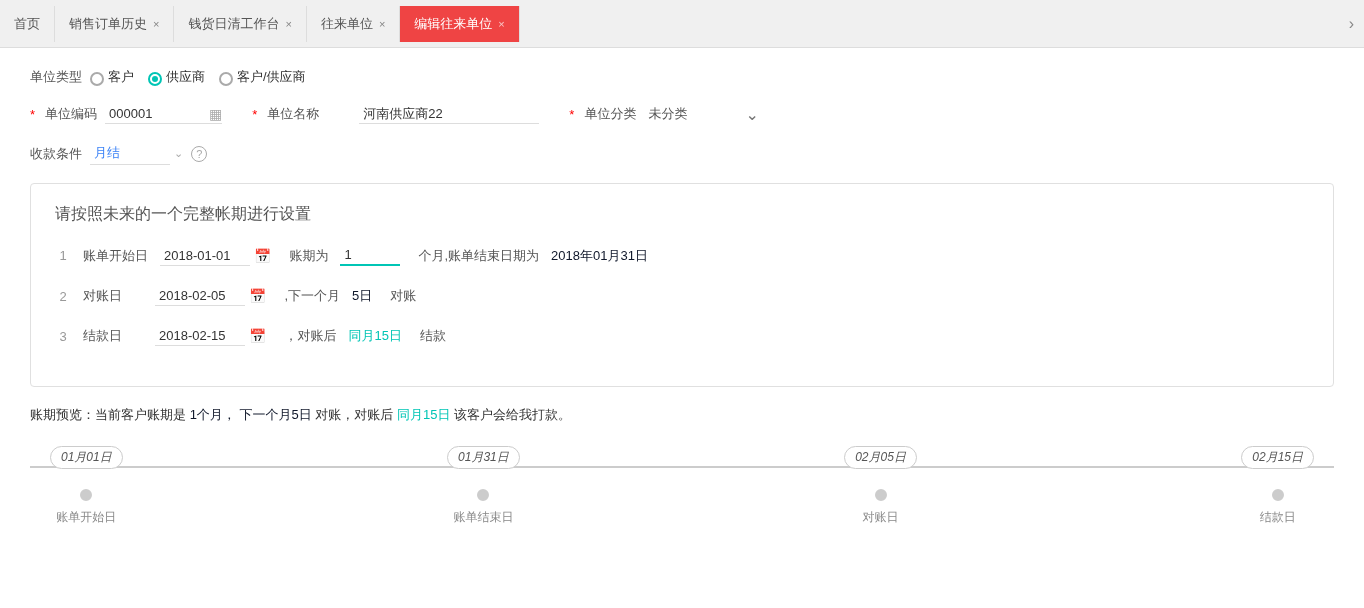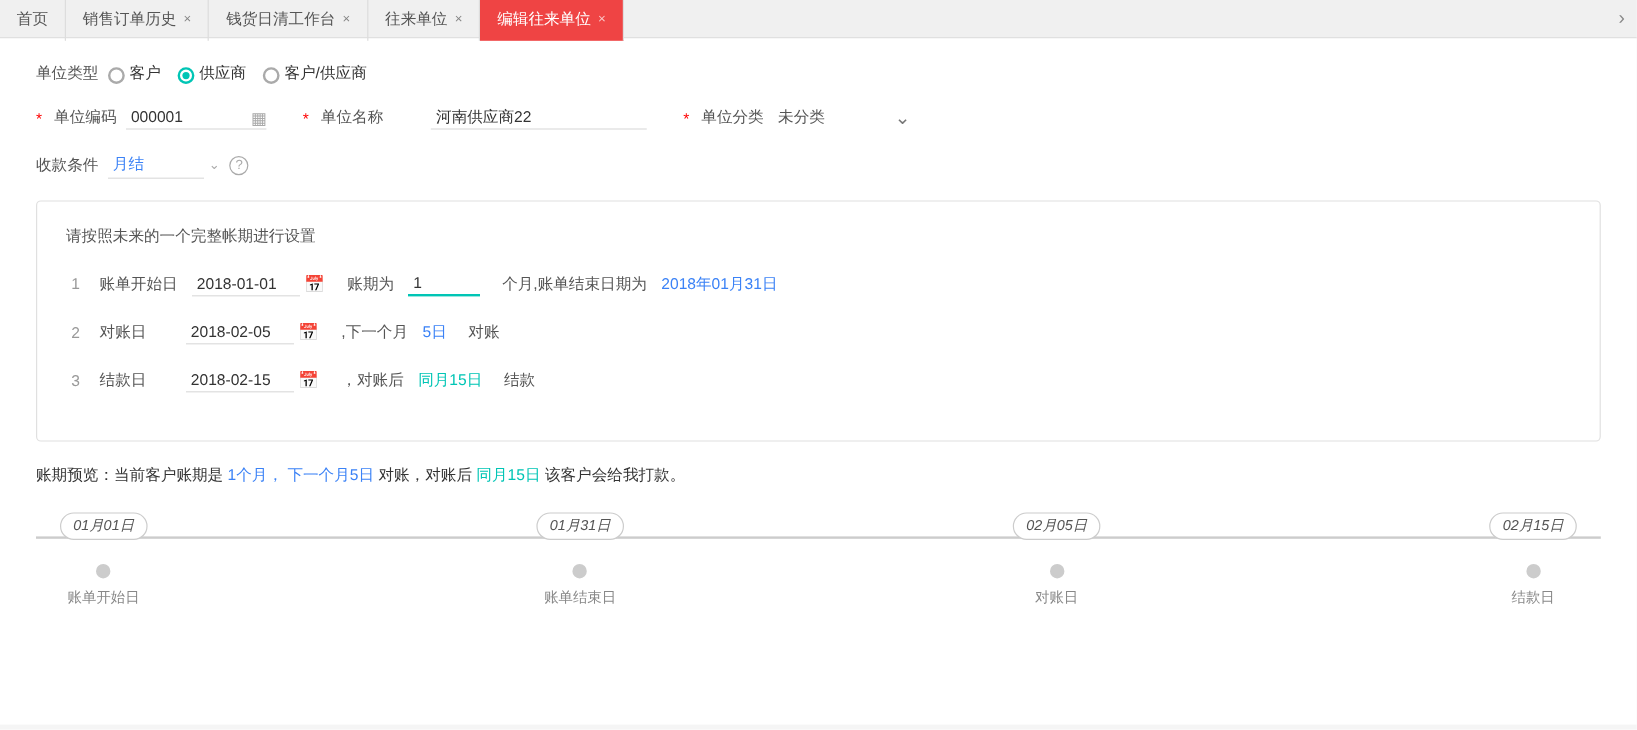--- a/index.html
+++ b/index.html
@@ -4,21 +4,21 @@
   <style>
     * { box-sizing: border-box; margin: 0; padding: 0; }
     body { font-family: 'Microsoft YaHei', Arial, sans-serif; font-size: 13px; color: #333; background: #f5f5f5; }
 
     
     .tab-bar {
       display: flex;
       align-items: center;
       background: #f0f0f0;
       border-bottom: 1px solid #ddd;
-      height: 32px;
+      height: 48px;
       padding: 0;
     }
     .tab {
       display: flex;
       align-items: center;
       padding: 0 14px;
       height: 36px;
       cursor: pointer;
       font-size: 13px;
       color: #555;
@@ -168,21 +168,21 @@
     }
 
     
     .inner-box {
       border: 1px solid #e0e0e0;
       border-radius: 4px;
       padding: 20px 24px;
       margin-bottom: 16px;
     }
     .inner-box-title {
-      font-size: 13px;
+      font-size: 16px;
       color: #555;
       margin-bottom: 20px;
     }
 
     
     .period-row {
       display: flex;
       align-items: center;
       margin-bottom: 20px;
       gap: 12px;
@@ -199,21 +199,21 @@
     }
     .period-input-wrap {
       display: flex;
       align-items: center;
       gap: 4px;
     }
     .period-desc {
       color: #555;
       margin-left: 6px;
     }
-    .orange-text { color: #3b82f6; }
+    .orange-text { color: #0f172a; }
     .teal-text { color: #00c5b5; }
 
     
     .preview-text {
       font-size: 13px;
       color: #333;
       margin-bottom: 20px;
       line-height: 1.8;
     }
 

